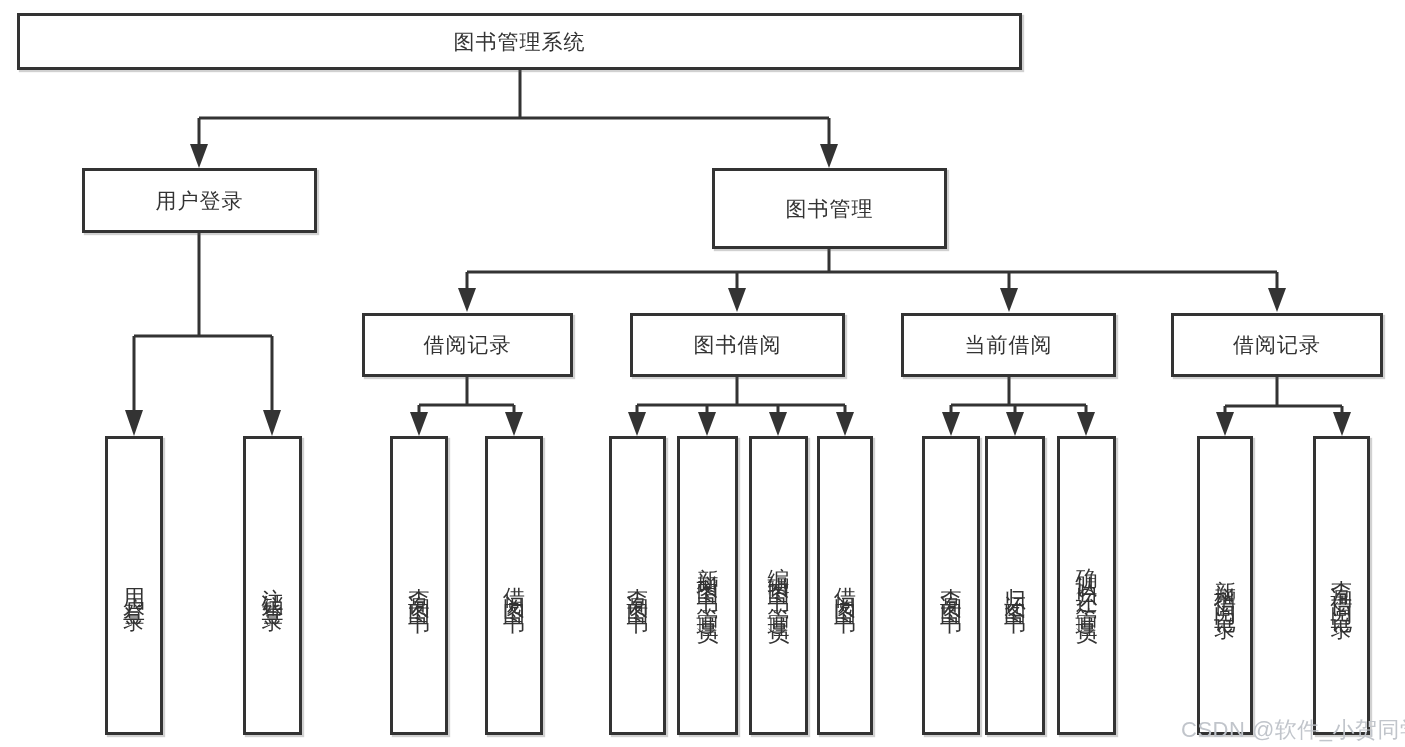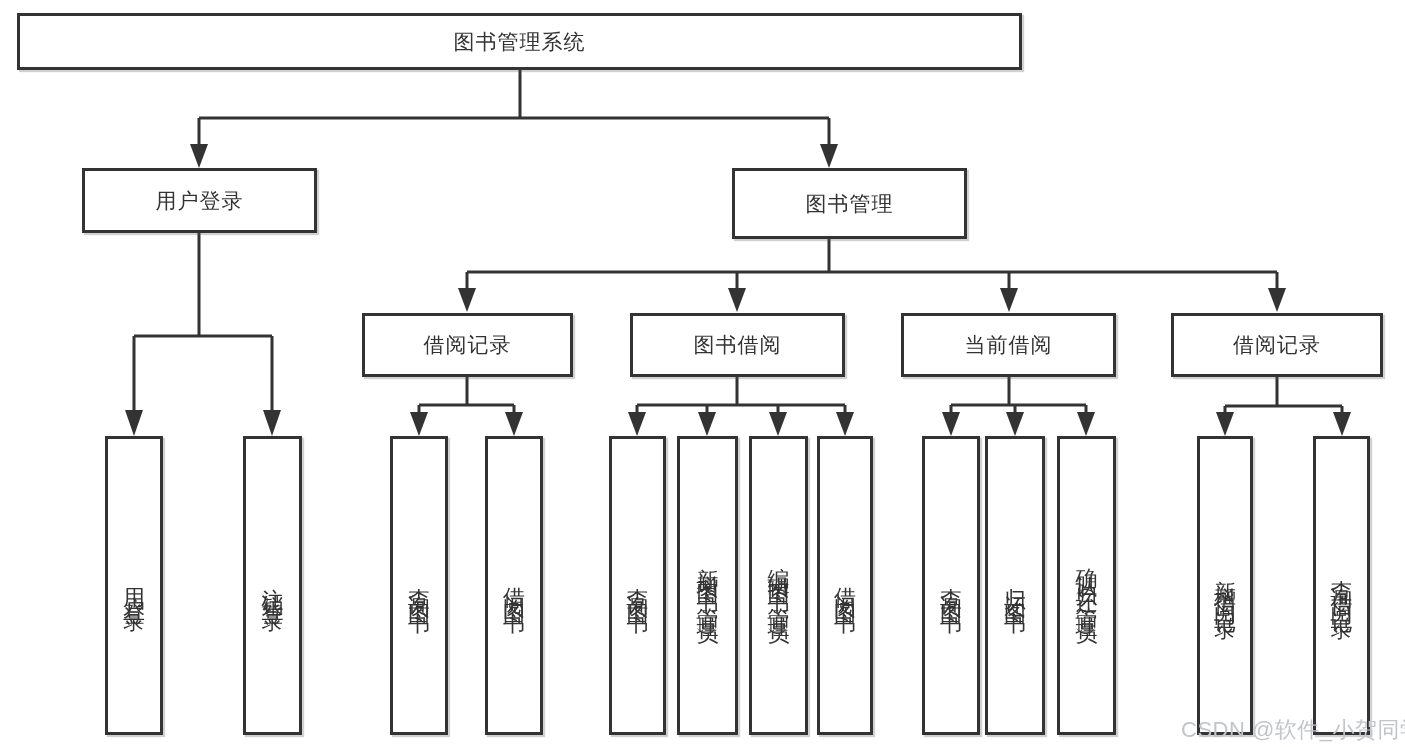--- a/index.html
+++ b/index.html
@@ -93,21 +93,21 @@
     <path class="head" d="M1333,412 L1351,412 L1342,436 Z"></path>
   </svg>
 
   <div class="hbox" style="left:17px;top:13px;width:1005px;height:57px;font-family:Liberation Mono, monospace;">
     <span>图书管理系统</span>
   </div>
 
   <div class="hbox" style="left:82px;top:168px;width:235px;height:65px;">
     <span>用户登录</span>
   </div>
-  <div class="hbox" style="left:712px;top:168px;width:235px;height:71px;margin-left:20px;">
+  <div class="hbox" style="left:712px;top:168px;width:235px;height:81px;">
     <span>图书管理</span>
   </div>
 
   <div class="hbox" style="left:362px;top:313px;width:211px;height:64px;">
     <span>借阅记录</span>
   </div>
   <div class="hbox" style="left:630px;top:313px;width:215px;height:64px;">
     <span>图书借阅</span>
   </div>
   <div class="hbox" style="left:901px;top:313px;width:215px;height:64px;">

